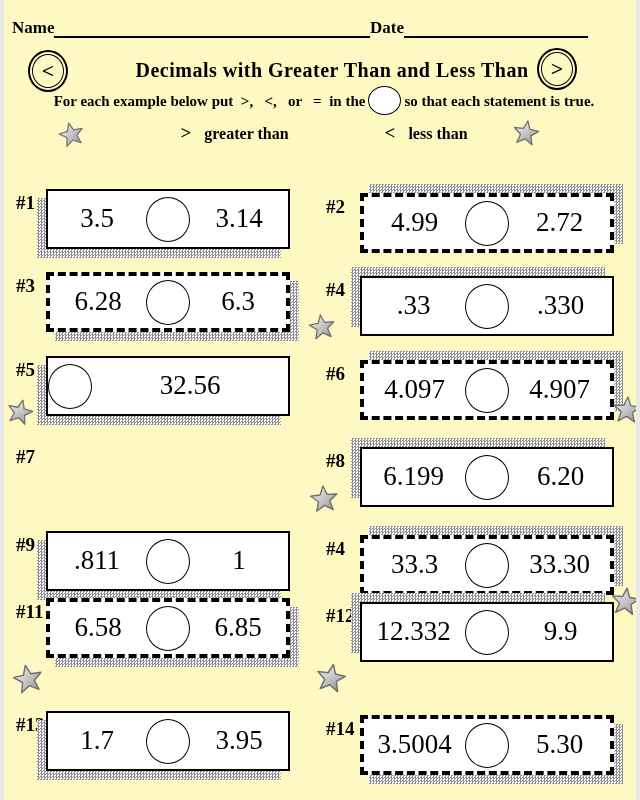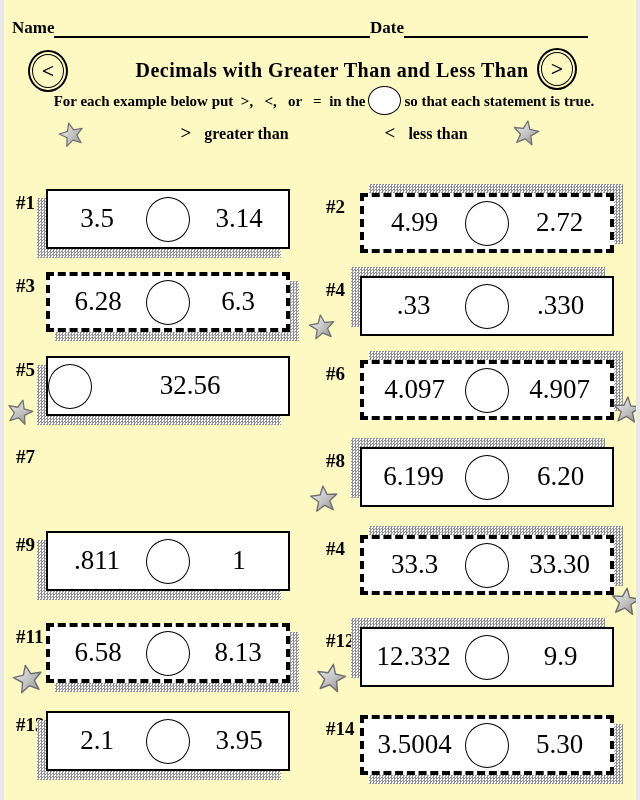--- a/index.html
+++ b/index.html
@@ -51,21 +51,21 @@
   }
   .legend-item { display:flex; align-items:baseline; gap:13px; }
   .legend-sym { font-size:19px; }
 
   
   .problems { position:absolute; inset:0; }
   .problem { position:absolute; display:flex; align-items:center; height:60px; }
   .col-left  { left:6px;  width:280px; }
   .col-right { left:320px; width:290px; transform:translateY(4px); }
   .row-0 { top:173px; } .row-1 { top:256px; } .row-2 { top:340px; }
-  .row-3 { top:427px; } .row-4 { top:515px; } .row-5 { top:607px; }
+  .row-3 { top:427px; } .row-4 { top:515px; } .row-5 { top:582px; }
   .row-6 { top:695px; }
 
   .plabel { flex:0 0 36px; font-weight:bold; font-size:19px; padding-left:2px; }
   .col-left .plabel { padding-left:6px; }
 
   .pbox-wrap { position:relative; flex:1 1 auto; height:100%;margin-top:32px; }
   .shadow {
     position:absolute; inset:0;
     background:repeating-conic-gradient(#8f8f8f 0% 25%, #ffffff 0% 50%) 0 0 / 3px 3px;
   }
@@ -247,41 +247,41 @@
       </div>
     </div>
   </div>
       <div class="problem col-left row-5 style-dashed shadow-down-right">
     <span class="plabel">#11</span>
     <div class="pbox-wrap">
       <div class="shadow"></div>
       <div class="pbox">
         <span class="num">6.58</span>
         <span class="acircle"></span>
-        <span class="num">8.13</span>
+        <span class="num">6.85</span>
       </div>
     </div>
   </div>
       <div class="problem col-right row-5 style-solid shadow-up-left">
     <span class="plabel">#12</span>
     <div class="pbox-wrap">
       <div class="shadow"></div>
       <div class="pbox">
         <span class="num">12.332</span>
         <span class="acircle"></span>
         <span class="num">9.9</span>
       </div>
     </div>
   </div>
       <div class="problem col-left row-6 style-solid shadow-down-left">
     <span class="plabel">#13</span>
     <div class="pbox-wrap">
       <div class="shadow"></div>
       <div class="pbox">
-        <span class="num">2.1</span>
+        <span class="num">1.7</span>
         <span class="acircle"></span>
         <span class="num">3.95</span>
       </div>
     </div>
   </div>
       <div class="problem col-right row-6 style-dashed shadow-down-right">
     <span class="plabel">#14</span>
     <div class="pbox-wrap">
       <div class="shadow"></div>
       <div class="pbox">

